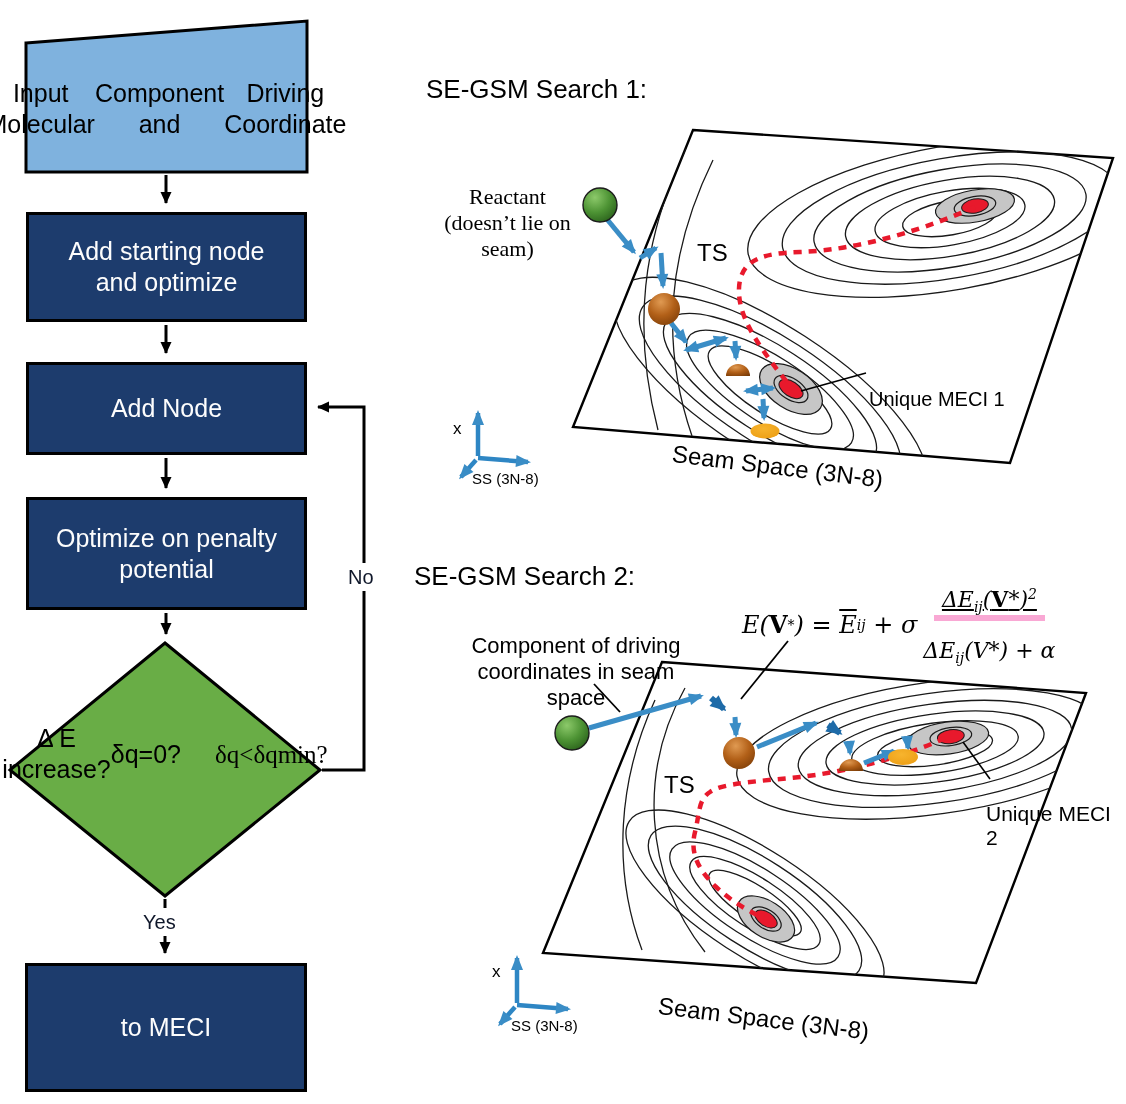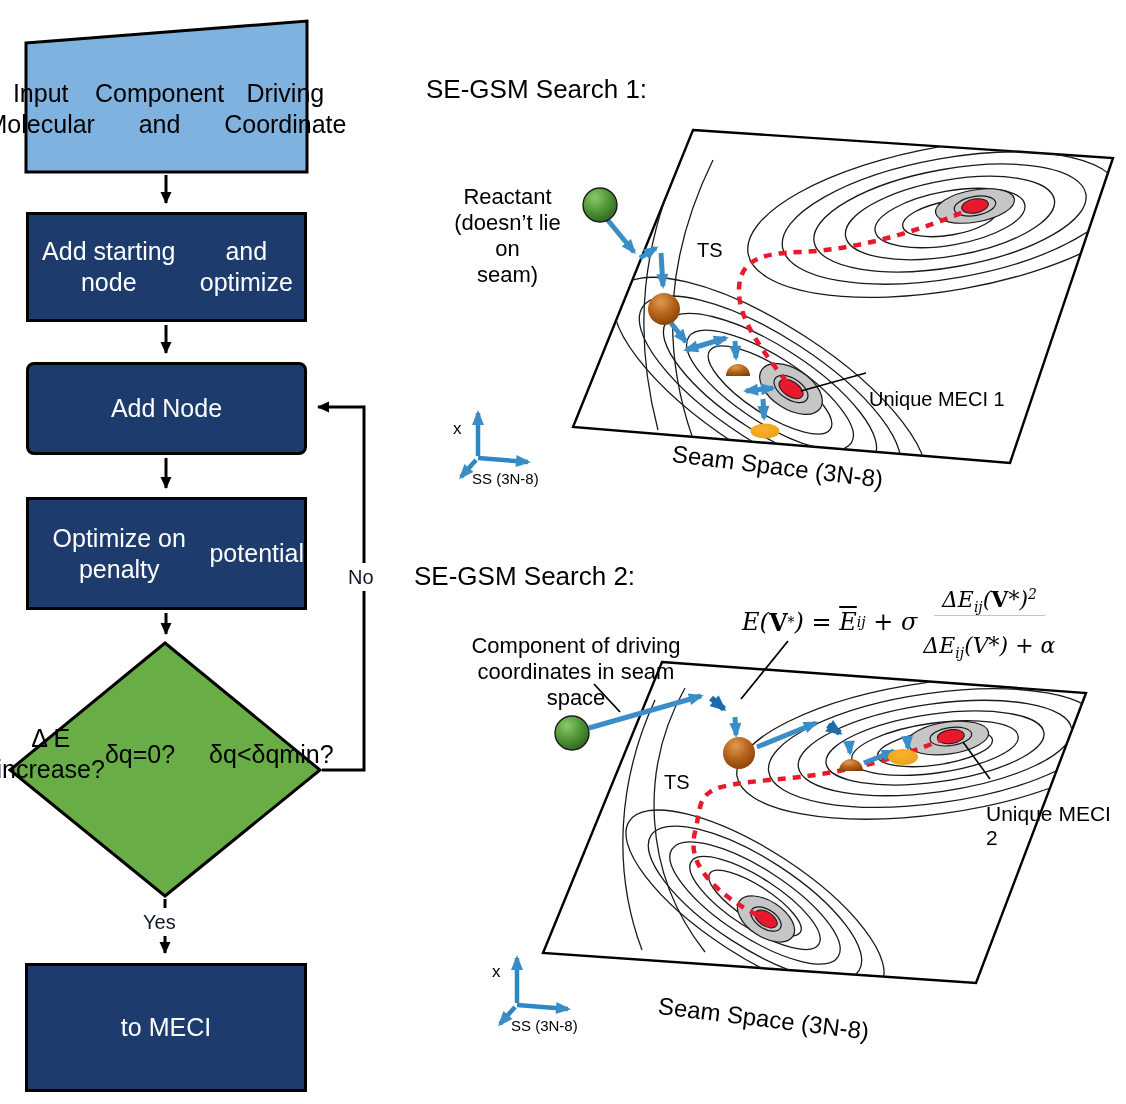--- a/index.html
+++ b/index.html
@@ -2,42 +2,42 @@
 <html><head>
 <meta charset="utf-8">
 <style>
   html,body{margin:0;padding:0;}
   body{width:1126px;height:1104px;position:relative;background:#fff;overflow:hidden;
        font-family:"Liberation Sans", sans-serif;color:#000;}
   .abs{position:absolute;}
   svg#gfx{position:absolute;left:0;top:0;z-index:1;}
   .overlay{z-index:2;}
   .bluebox{background:#1d3c6d;border:3px solid #000;box-sizing:border-box;
-           display:flex;flex-direction:row;justify-content:center;align-items:center;
+           display:flex;flex-direction:column;justify-content:center;align-items:center;
            color:#fdfdfd;font-size:25px;line-height:31px;text-align:center;}
   .shapetext{display:flex;justify-content:center;align-items:center;
              font-size:25px;line-height:31px;text-align:center;color:#000;}
   .masklabel{background:#fff;padding:0 4px;font-size:20px;line-height:28px;color:#0f172a;}
   .dtitle{font-size:26px;}
   .small-note{font-size:22px;line-height:26px;text-align:center;}
-  .ts{font-size:20px;}
+  .ts{font-size:24px;}
   .meci{font-size:20px;margin-top:26px;}
   .seam{font-size:24px;transform:rotate(7deg);transform-origin:left top;white-space:nowrap;}
   .axx{font-size:17px;}
   .axss{font-size:15px;white-space:nowrap;}
-  .indent{padding-left:34px;}
+  .indent{padding-left:34px;font-family:Liberation Serif, serif;}
   
   .eq{font-family:"DejaVu Serif", serif;font-style:italic;font-size:24px;
       display:flex;align-items:center;white-space:pre;z-index:2;}
   .eq sub{font-size:14px;line-height:0;}
   .eq sup{font-size:14px;line-height:0;}
   .bv{font-style:normal;font-weight:bold;}
   .ebar{text-decoration:overline;}
   .frac{display:inline-flex;flex-direction:column;align-items:center;font-size:22px;margin-left:6px;}
-  .num{padding:0 8px 3px;border-bottom:1px solid #f9a8d4;}
+  .num{padding:0 8px 3px;border-bottom:6px solid #f9a8d4;text-decoration:underline;}
   .den{padding-top:17px;}
 </style>
 </head>
 <body>
 
 <svg id="gfx" width="1126" height="1104" viewBox="0 0 1126 1104">
   <defs>
     <marker id="mB" markerUnits="userSpaceOnUse" markerWidth="22" markerHeight="18" refX="13" refY="7" orient="auto-start-reverse">
       <path d="M1,1 L16,7 L1,13 Z" fill="#3a8dc6"></path>
     </marker>
@@ -206,21 +206,21 @@
   <div>Input Molecular</div>
   <div>Component and</div>
   <div>Driving Coordinate</div>
 </div>
 
 <div class="abs overlay bluebox" style="left:26px;top:212px;width:281px;height:110px;">
   <div>Add starting node</div>
   <div>and optimize</div>
 </div>
 
-<div class="abs overlay bluebox" style="left:26px;top:362px;width:281px;height:93px;border-radius:8px;">
+<div class="abs overlay bluebox" style="left:26px;top:362px;width:281px;height:93px;">
   <div>Add Node</div>
 </div>
 
 <div class="abs overlay bluebox" style="left:26px;top:497px;width:281px;height:113px;">
   <div>Optimize on penalty</div>
   <div>potential</div>
 </div>
 
 <div class="abs overlay shapetext" style="left:40px;top:723px;width:250px;">
   <div>Δ E increase?</div>
@@ -230,21 +230,21 @@
 
 <div class="abs overlay bluebox" style="left:25px;top:963px;width:282px;height:129px;">
   <div>to MECI</div>
 </div>
 
 <div class="abs overlay masklabel" style="left:344px;top:563px;">No</div>
 <div class="abs overlay masklabel" style="left:139px;top:908px;">Yes</div>
 
 <div class="abs overlay dtitle" style="left:426px;top:74px;">SE-GSM Search 1:</div>
 
-<div class="abs overlay small-note" style="left:440px;top:184px;width:135px;">
+<div class="abs overlay small-note" style="left:440px;top:184px;width:135px;font-family:Liberation Serif, serif;">
   <div>Reactant</div>
   <div>(doesn’t lie on</div>
   <div>seam)</div>
 </div>
 
 <div class="abs overlay ts" style="left:697px;top:239px;">TS</div>
 <div class="abs overlay meci" style="left:869px;top:362px;">Unique MECI 1</div>
 <div class="abs overlay seam" style="left:674px;top:440px;">Seam Space (3N-8)</div>
 <div class="abs overlay axx" style="left:453px;top:419px;">x</div>
 <div class="abs overlay axss" style="left:472px;top:470px;">SS (3N-8)</div>

